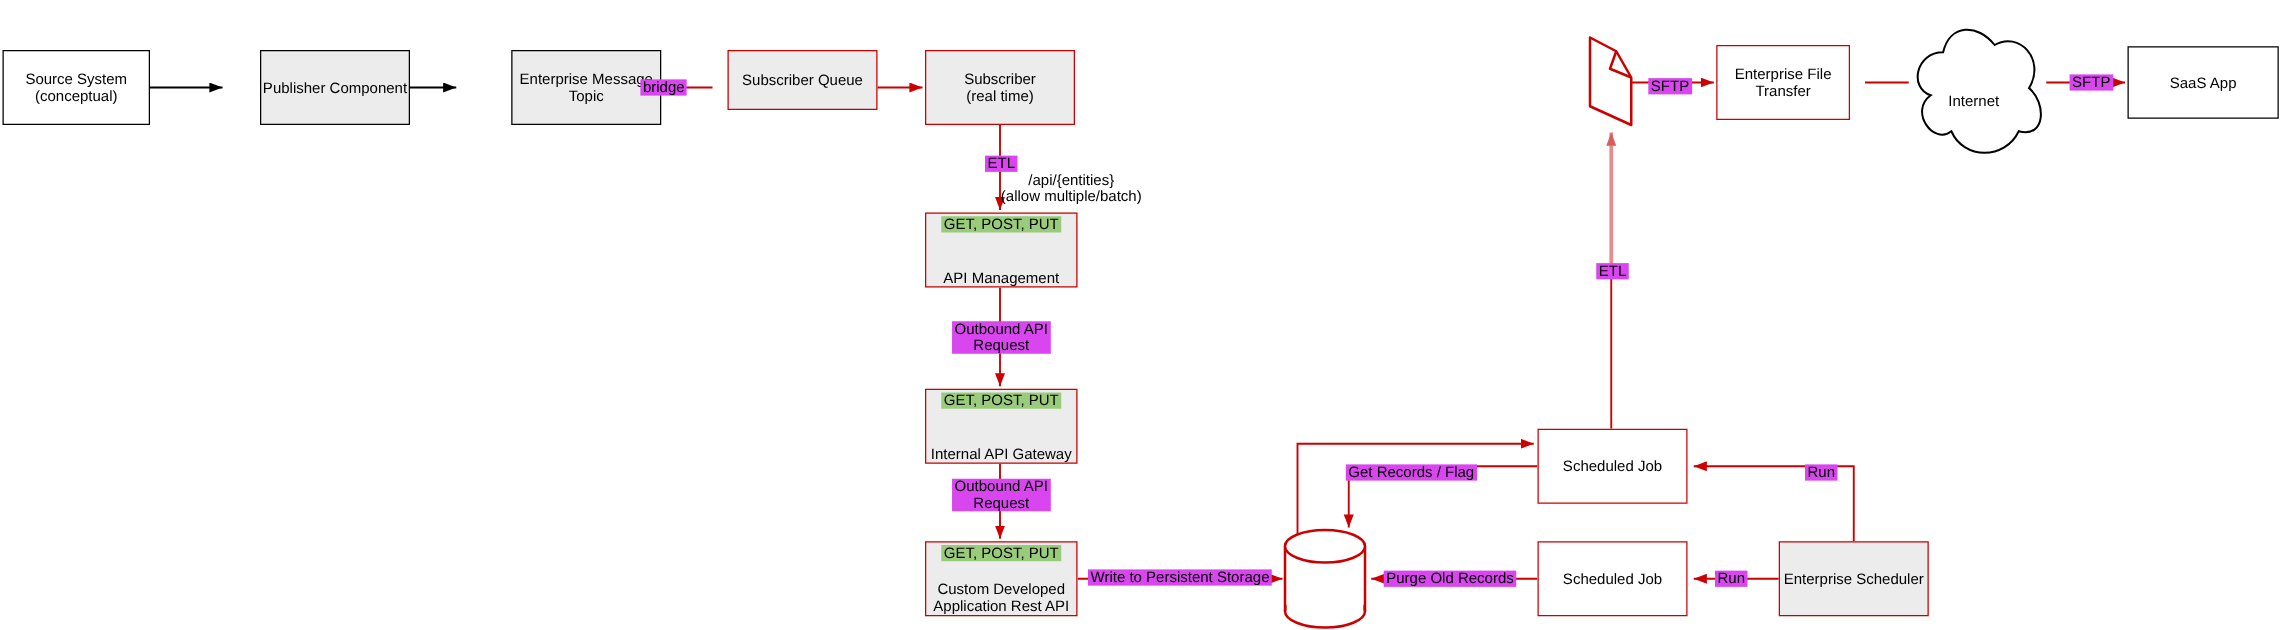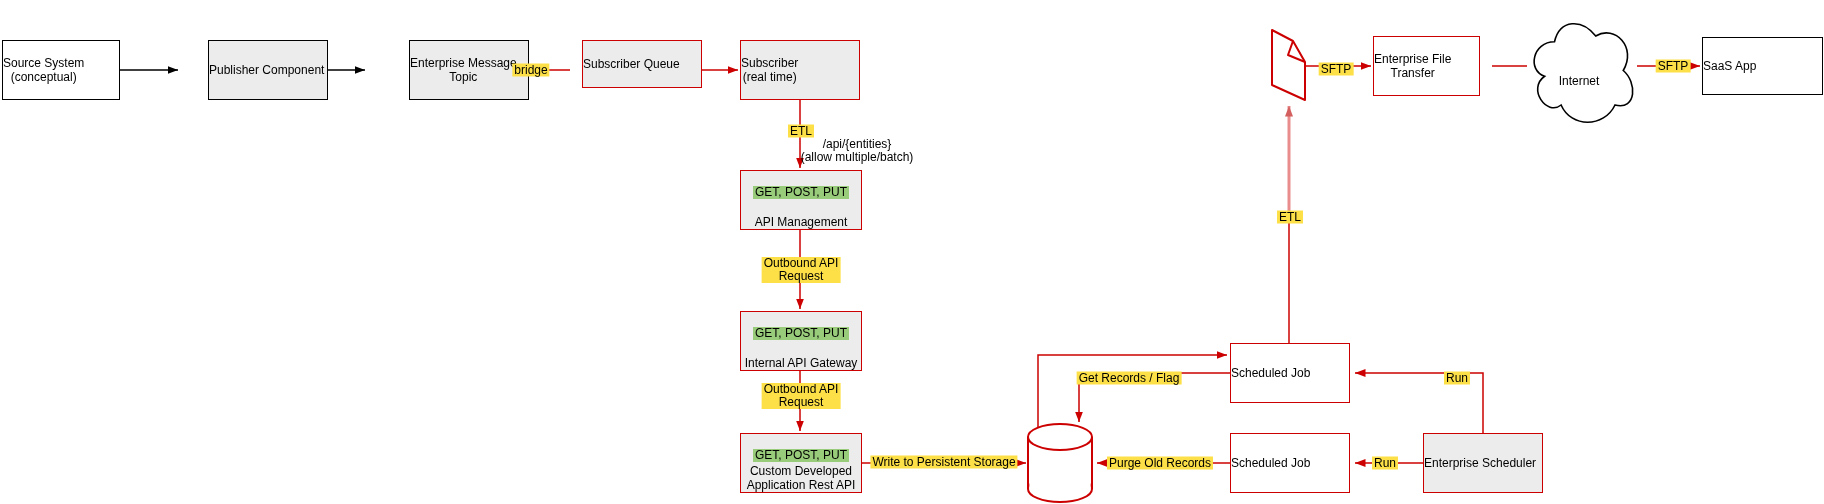--- a/index.html
+++ b/index.html
@@ -7,46 +7,46 @@
     position:relative;
     width:1824px;height:504px;
     background:#ffffff;
     font-family:"Liberation Sans", sans-serif;
     color:#000;
     overflow:hidden;
   }
   #edges{position:absolute;left:0;top:0;width:1824px;height:504px;}
   .box{
     position:absolute;
-    display:flex;align-items:center;justify-content:flex-start;
+    display:flex;align-items:center;justify-content:center;
     text-align:center;
     font-size:12px;line-height:14px;
     box-sizing:border-box;
     background:#ffffff;
   }
   .box .box-label{white-space:pre-line;}
   .fill-gray{background:#ececec;}
   .stroke-black{border:1.6px solid #000000;}
   .stroke-red{border:1.6px solid #cc0000;}
   .chipbox{flex-direction:column;justify-content:flex-start;padding:0;}
   .chip{
     display:inline-block;
     background:#99cc7a;
     font-size:12px;line-height:13px;
     padding:0 2px;
-    margin-top:15px;
+    margin-top:2px;
     white-space:nowrap;
   }
   .chipbox .label-wrap{
     flex:1;display:flex;align-items:flex-end;justify-content:center;width:100%;
   }
   .edge-label{
     position:absolute;
     transform:translate(-50%,-50%);
-    background:#fde047;
+    background:#d946ef;
     font-size:12px;line-height:13px;
     text-align:center;
     white-space:pre-line;
     padding:0 2px;
   }
 </style>
 </head>
 <body>
 
 <div id="canvas">

